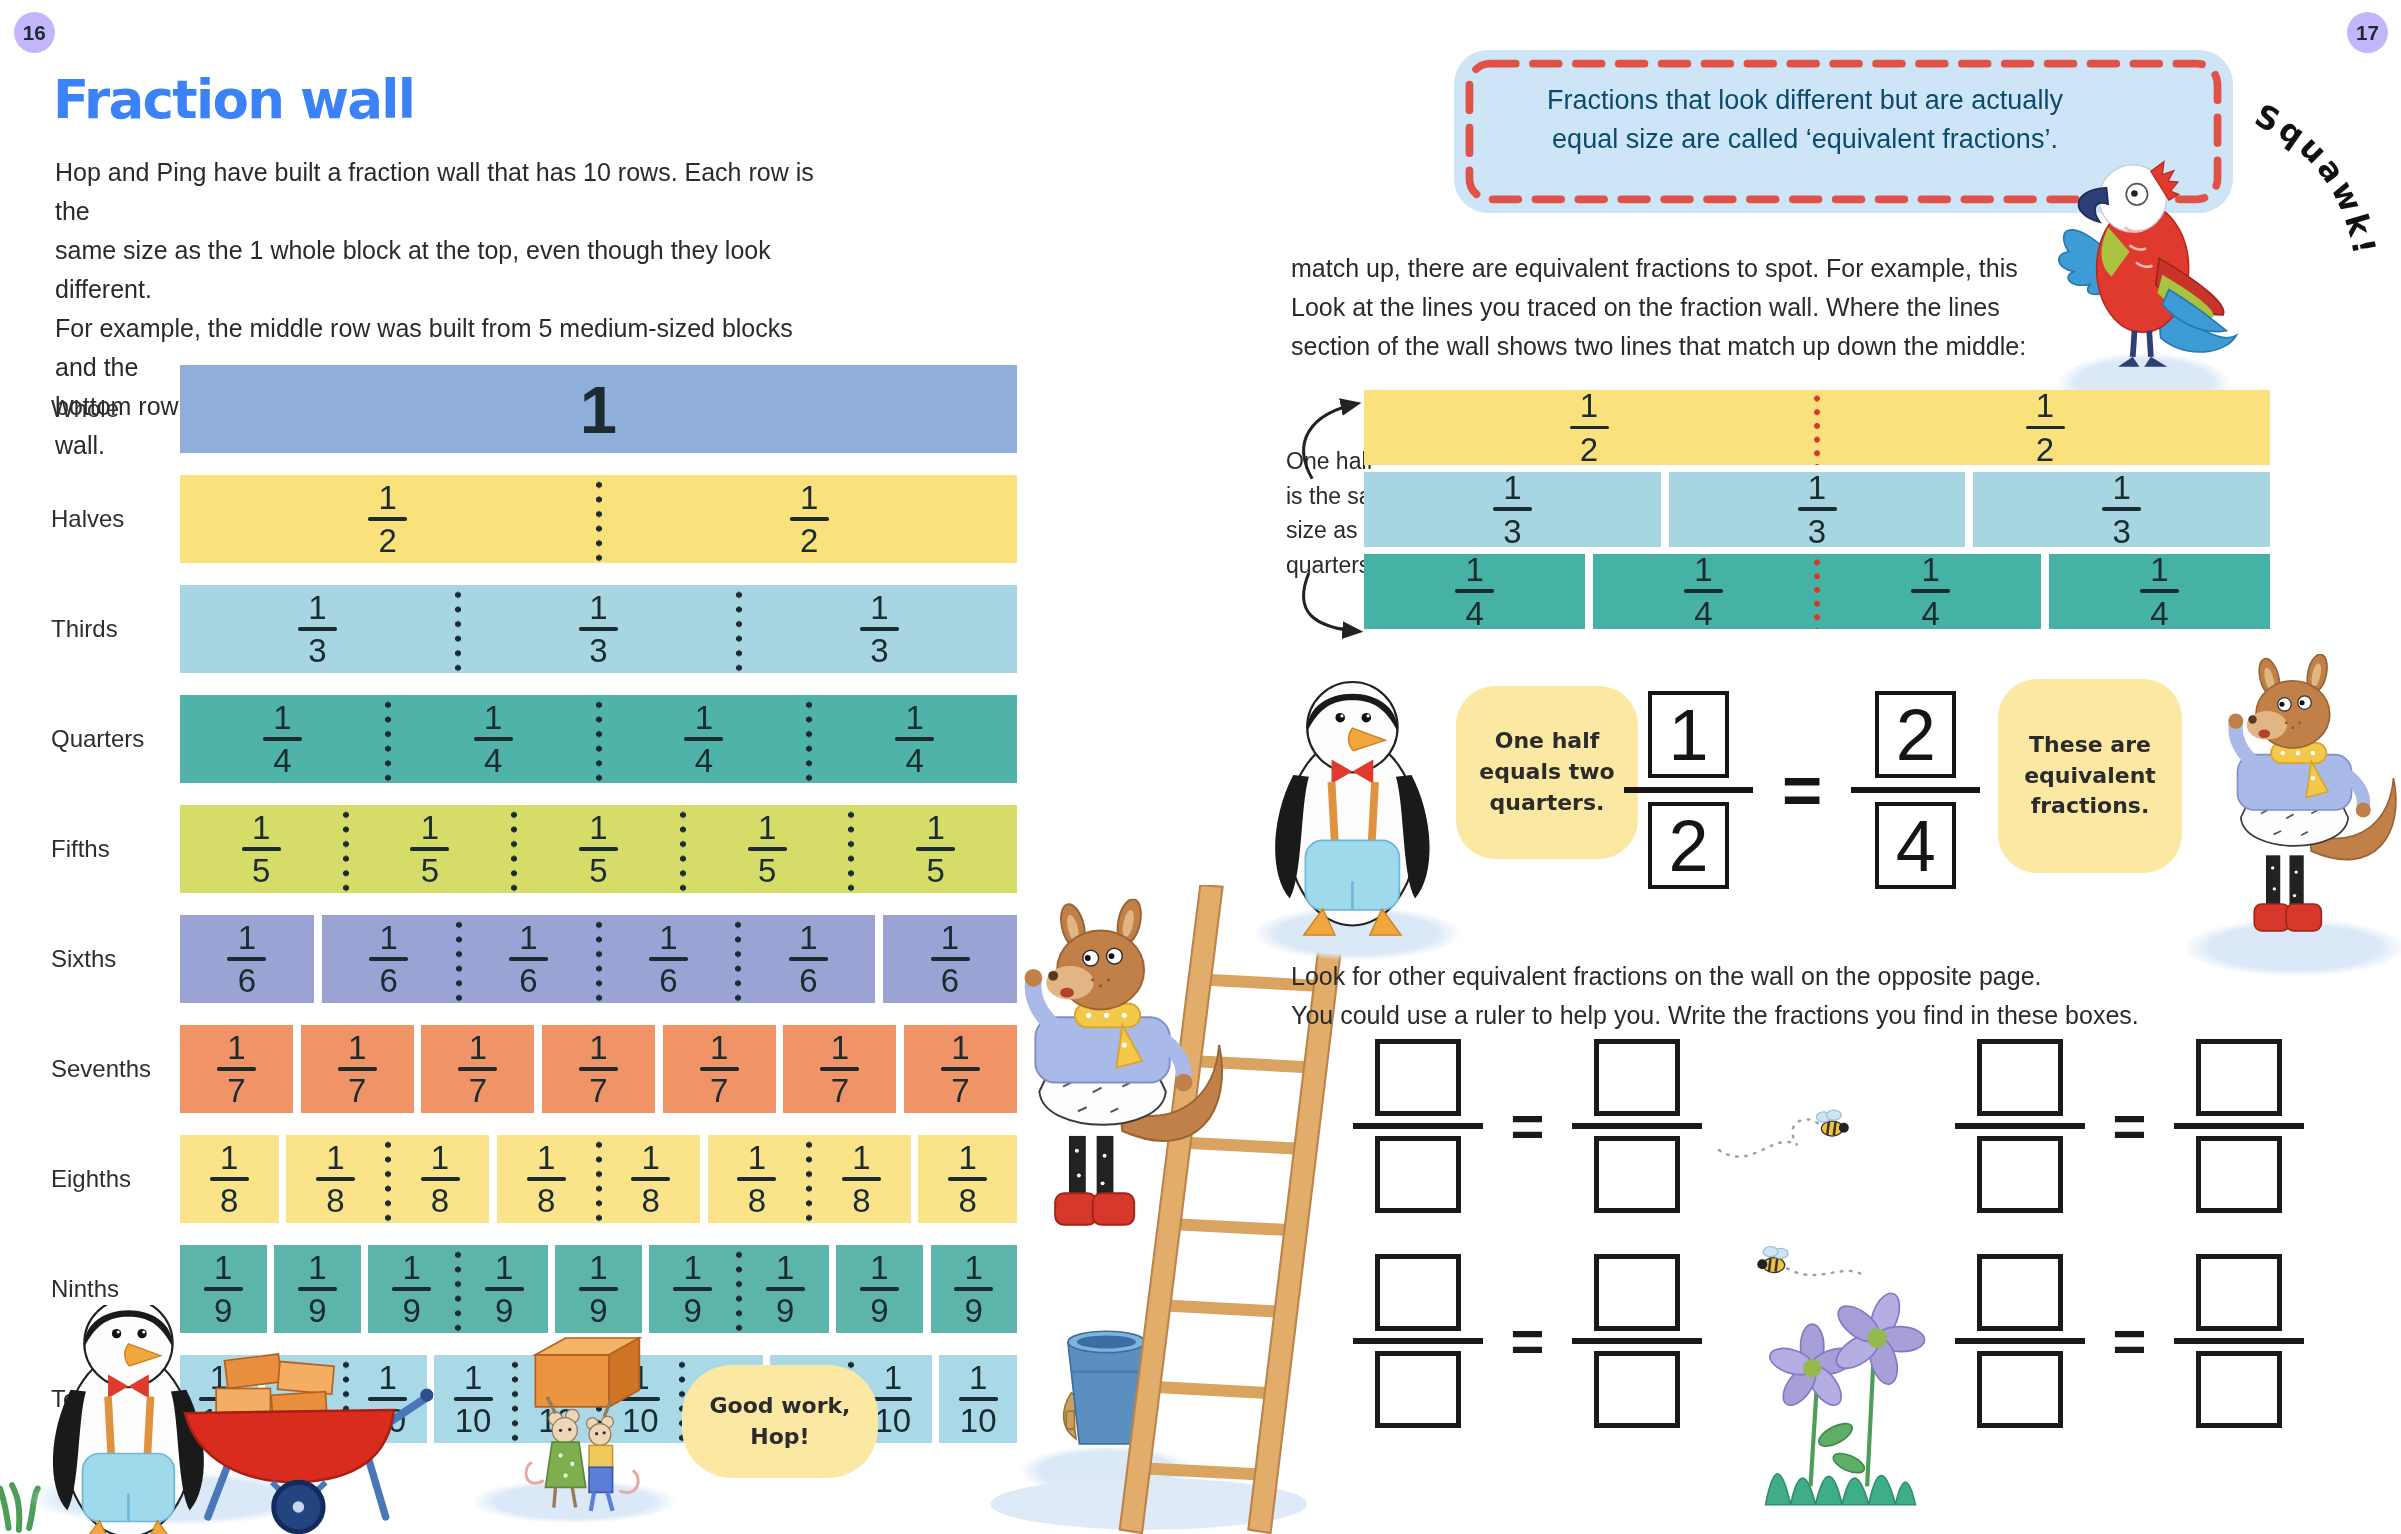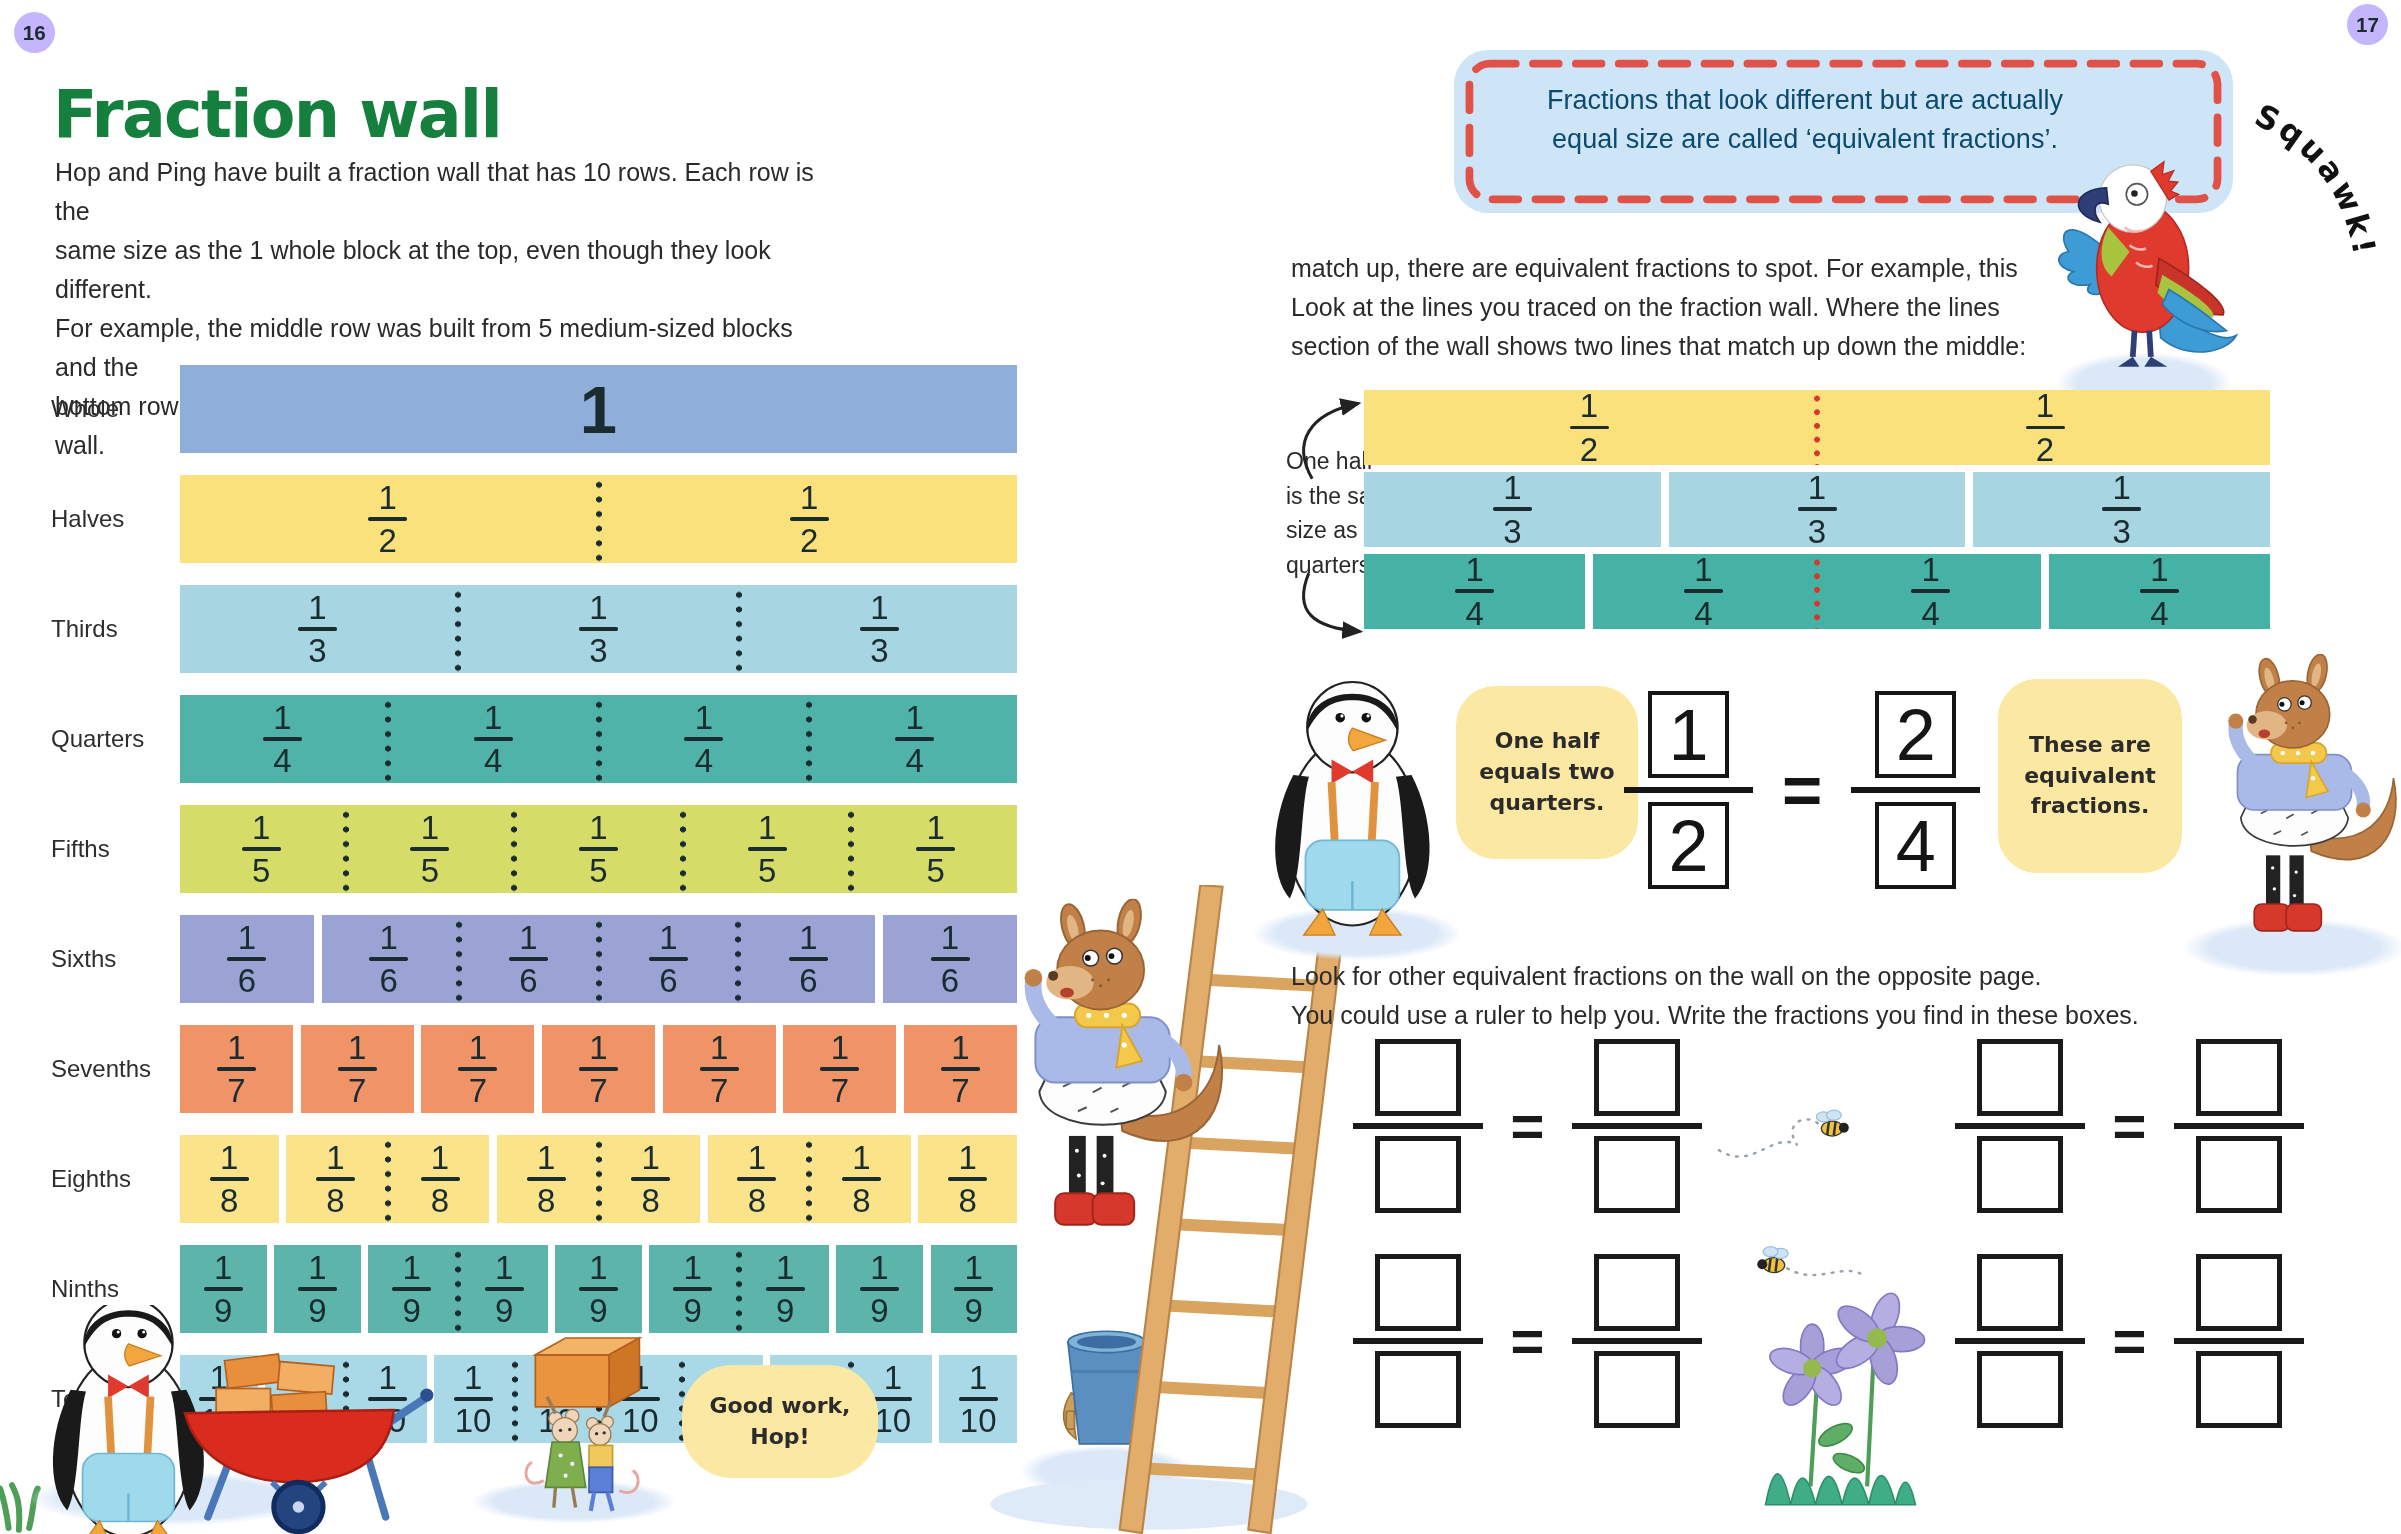--- a/index.html
+++ b/index.html
@@ -1,21 +1,21 @@
 <!DOCTYPE html>
 <html style="font-size:13.7px"><head>
 <meta charset="utf-8">
 <style>
   html,body{margin:0;padding:0;background:#fff;}
   .spread{position:relative;width:2401px;height:1534px;background:#ffffff;overflow:hidden;
           font-family:"Liberation Sans",sans-serif;color:#262626;
           --ink:#1b2c31;--red:#d6372a;}
   .badge{position:absolute;width:41px;height:41px;border-radius:50%;background:#c4b5fd;
          display:flex;align-items:center;justify-content:center;font-size:20.6px;font-weight:bold;color:#1b2c31;}
-  .page-title{position:absolute;left:53px;top:33px;font-size:65px;font-weight:800;letter-spacing:-1.7px;color:#15803d;
+  .page-title{position:absolute;left:53px;top:33px;font-size:53px;font-weight:800;letter-spacing:-1.7px;color:#3b82f6;
               font-family:"DejaVu Sans",sans-serif;}
   .copy{position:absolute;font-size:25px;line-height:1.56;color:#2a2a2a;}
   
   .wall{position:absolute;}
   .wall-row{display:flex;align-items:stretch;}
   #wall .wall-row{height:88px;margin-bottom:22px;}
   #mini-wall .wall-row{height:75px;margin-bottom:6.9px;}
   .row-label{width:129px;display:flex;align-items:center;font-size:24px;color:#2e2e2e;}
   .row-bar{flex:1;display:flex;}
   .block{flex:1;display:flex;align-items:center;justify-content:center;}
@@ -701,21 +701,21 @@
       <line x1="210" y1="395" x2="362" y2="403" stroke="#d9a360" stroke-width="14"></line>
       <line x1="199" y1="490" x2="350" y2="498" stroke="#d9a360" stroke-width="14"></line>
       <line x1="187" y1="585" x2="338" y2="593" stroke="#d9a360" stroke-width="14"></line>
       <line x1="176" y1="680" x2="327" y2="688" stroke="#d9a360" stroke-width="14"></line>
       <polygon points="250,0 276,2 182,756 156,752" fill="#e2ad6b" stroke="#b9854a" stroke-width="2.5"></polygon>
       <polygon points="394,22 420,26 332,756 306,752" fill="#e2ad6b" stroke="#b9854a" stroke-width="2.5"></polygon>
     </g>
     <use href="#sym-kangaroo" x="-14" y="16" width="300" height="415"></use>
   </svg>
 
-  <div class="badge" style="left:2347px;top:4px">17</div>
+  <div class="badge" style="left:2347px;top:12px">17</div>
 
   <div class="callout">
     <svg width="779" height="163" viewBox="0 0 908 190">
       <rect x="18" y="16" width="872" height="158" rx="24" fill="none" stroke="#e05247" stroke-width="9" stroke-dasharray="30 20" stroke-linecap="round"></rect>
     </svg>
     <div class="callout-text">
       <div>Fractions that look different but are actually</div>
       <div>equal size are called ‘equivalent fractions’.</div>
     </div>
   </div>

